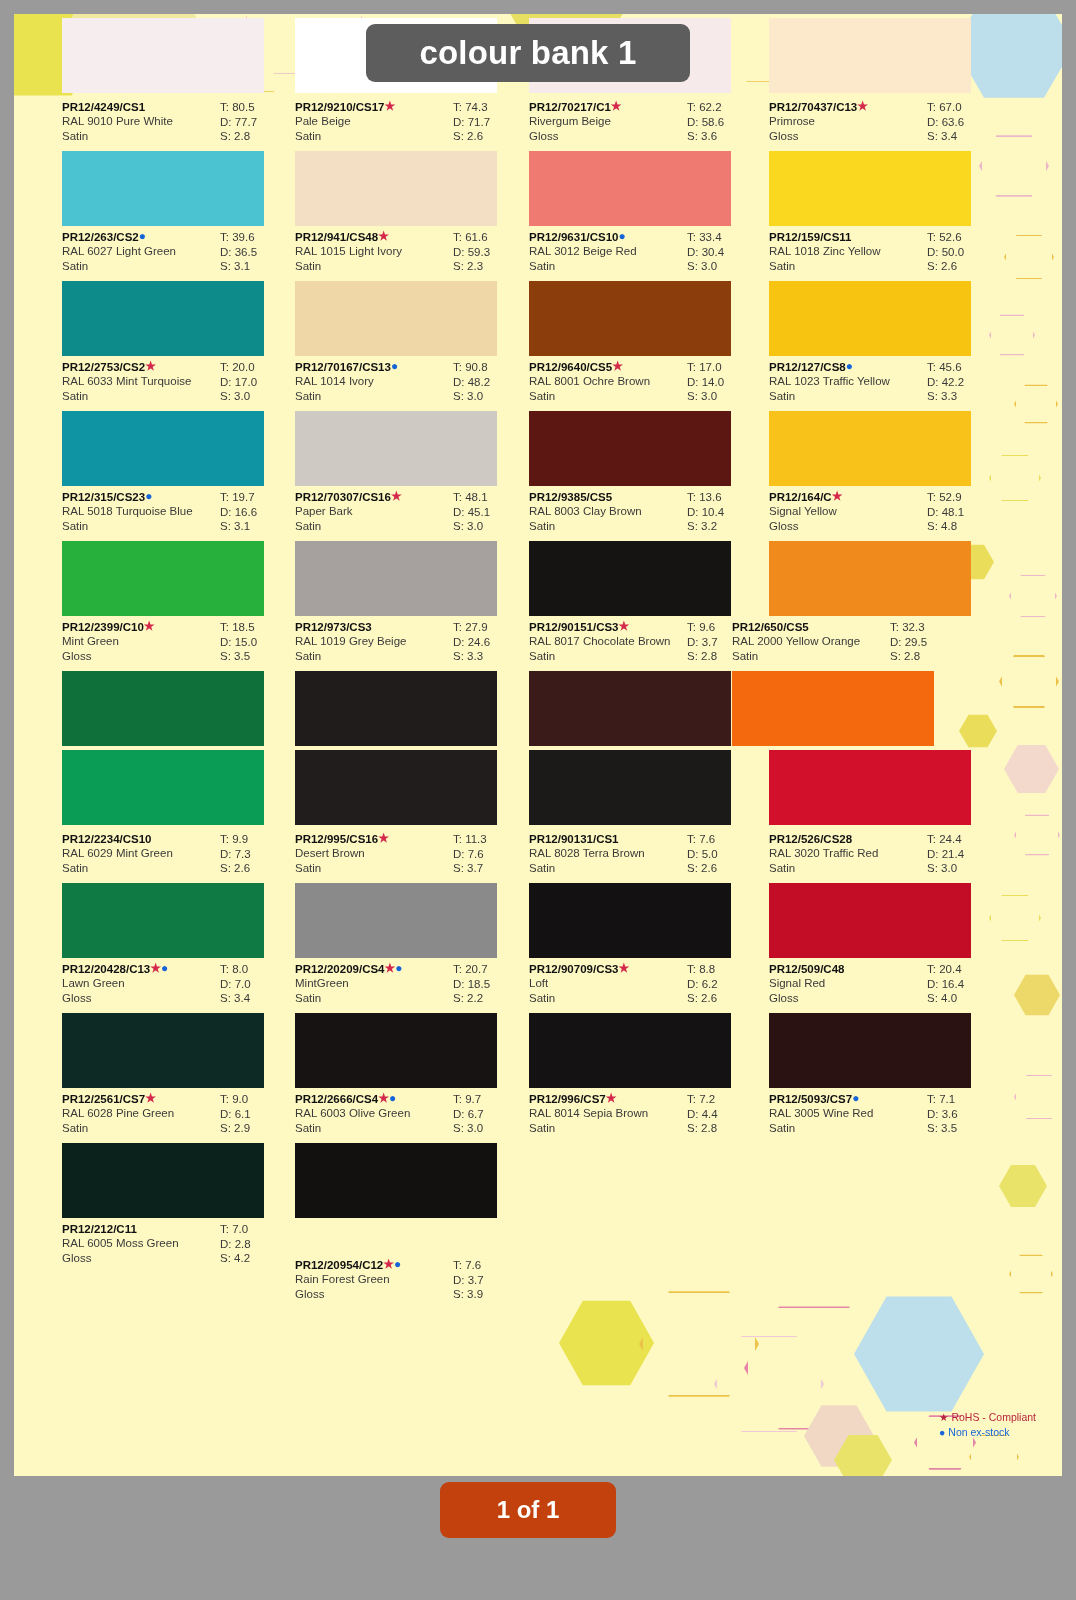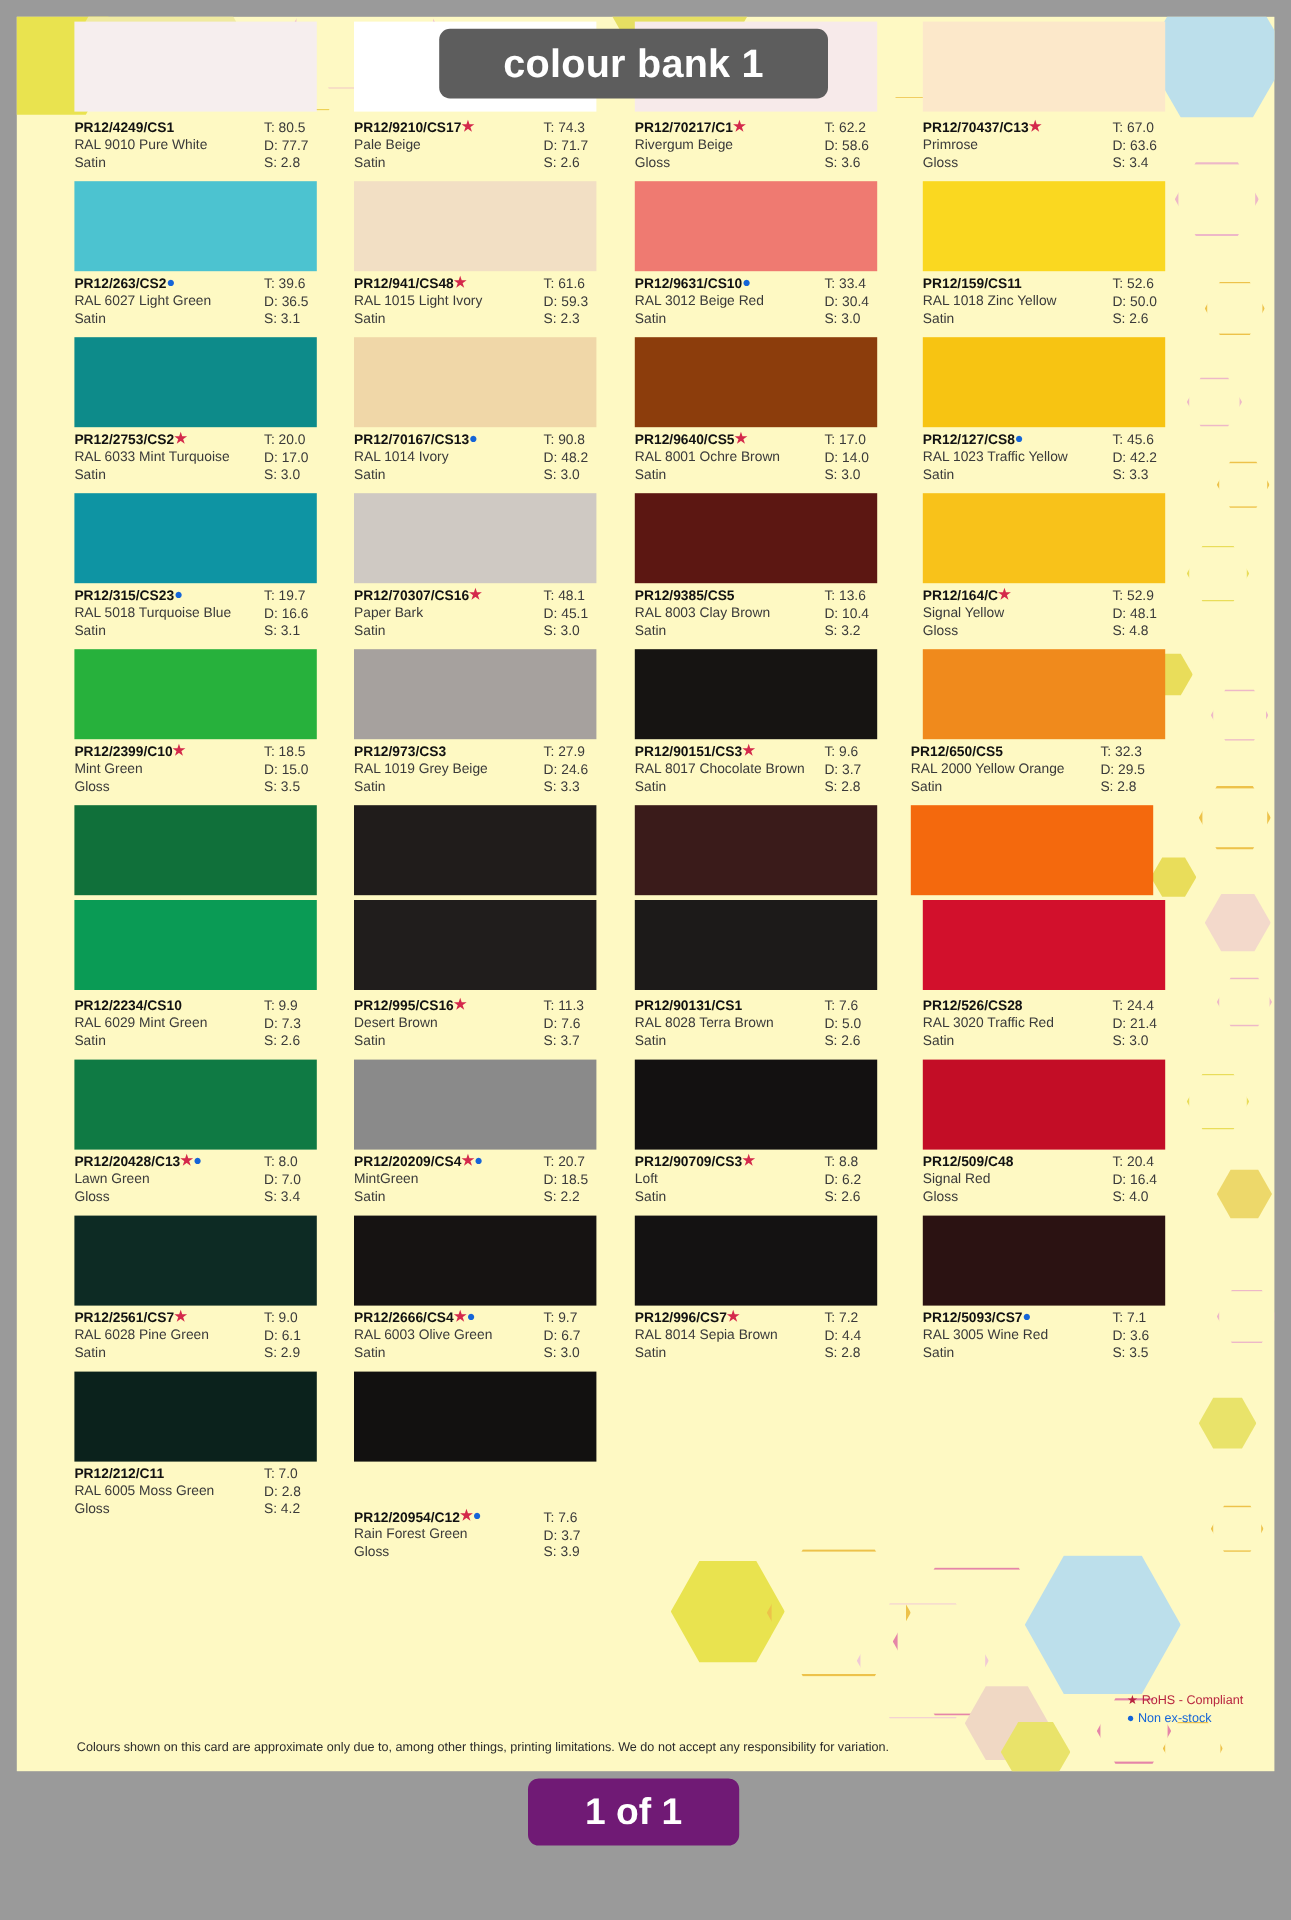--- a/index.html
+++ b/index.html
@@ -33,24 +33,24 @@
     border-radius: 9px;
     color: #ffffff;
     font-size: 33px; font-weight: bold;
     display: flex; align-items: center; justify-content: center;
     letter-spacing: 0.2px;
   }
   .footer-pill {
     position: absolute; z-index: 40;
     left: 440px; top: 1482px;
     width: 176px; height: 56px;
-    background: #701a75;
+    background: #c2410c;
     border-radius: 9px;
     color: #ffffff;
-    font-size: 31px; font-weight: bold;
+    font-size: 24px; font-weight: bold;
     display: flex; align-items: center; justify-content: center;
   }
 
   
   .grid {
     position: absolute; z-index: 10;
     left: 0; top: 0;
     width: 1048px;
   }
 
@@ -467,21 +467,21 @@
             <div class="fin">Gloss</div>
           </div>
           <div class="m-right">
             <div class="val">T: 52.9</div>
             <div class="val">D: 48.1</div>
             <div class="val">S: 4.8</div>
           </div>
         </div>
         <div class="chip" style="background: rgb(240, 138, 28);"></div>
       </div>
-      <div class="cell" style="position: absolute; left: 745px; top: 602px; width: 232px;">
+      <div class="cell" style="position: absolute; left: 718px; top: 602px; width: 232px;">
         <div class="meta">
           <div class="m-left">
             <div class="code">PR12/650/CS5</div>
             <div class="desc">RAL 2000 Yellow Orange</div>
             <div class="fin">Satin</div>
           </div>
           <div class="m-right">
             <div class="val">T: 32.3</div>
             <div class="val">D: 29.5</div>
             <div class="val">S: 2.8</div>
@@ -719,17 +719,16 @@
     <div>
       <span class="lg-star">★</span>
       <span class="lg-star">RoHS - Compliant</span>
     </div>
     <div>
       <span class="lg-dot">●</span>
       <span class="lg-dot">Non ex-stock</span>
     </div>
   </div>
 
-  <div class="disclaimer">Colours shown on this card are approximate only due to, among other things, printing limitations. We do not accept any responsibility for variation.</div>
 </div>
 
 <div class="title-pill">colour bank 1</div>
 <div class="footer-pill">1 of 1</div>
 
 </body></html>

